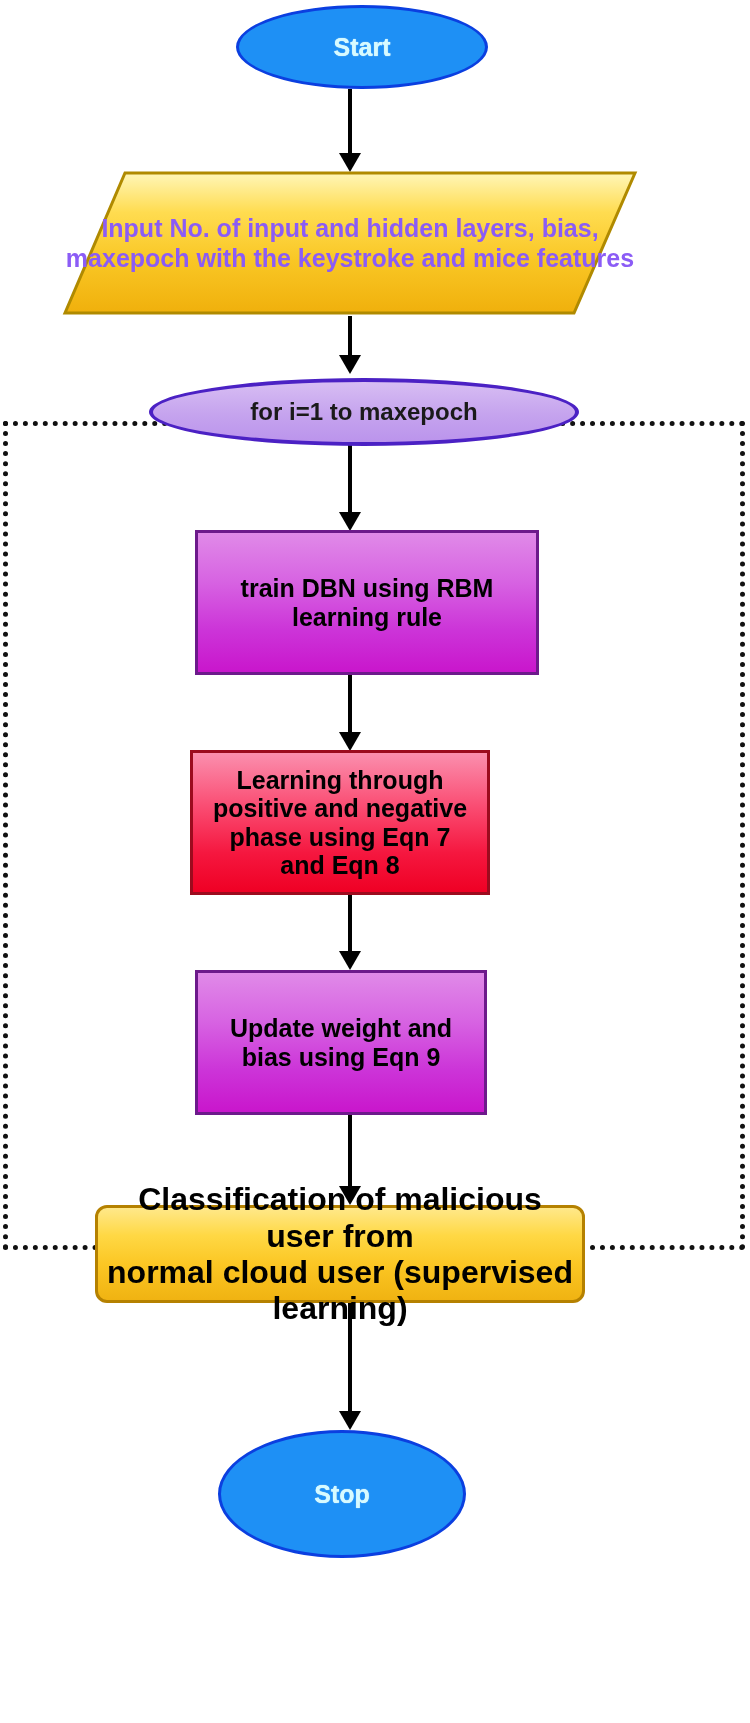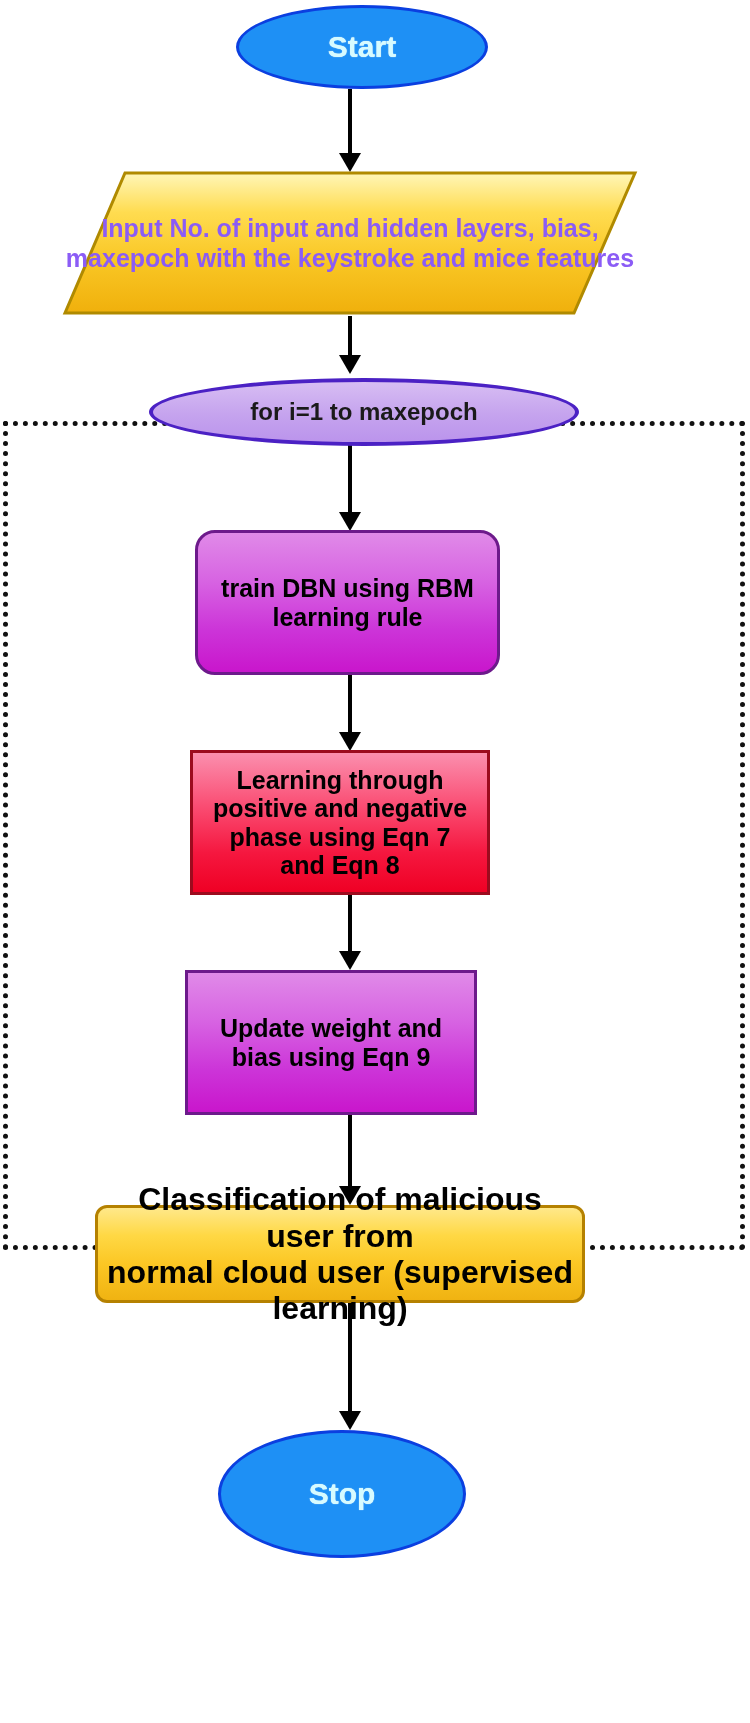--- a/index.html
+++ b/index.html
@@ -29,21 +29,21 @@
   }
   .node .lbl{display:block;width:100%;white-space:pre-line;}
 
   
   .terminator{
     border-radius:50%;
     background:#1e90f5;
     border:3px solid #0b3fe0;
     color:#d6fbff;
     font-weight:bold;
-    font-size:30px;
+    font-size:25px;
     text-shadow:0 0 1px #ffffff;
   }
 
   
   .io-wrap{position:absolute;z-index:3;}
   .io-shape{
     position:absolute;left:0;top:0;width:100%;height:100%;
   }
   .io-text{
     position:absolute;left:0;top:0;width:100%;height:100%;
@@ -141,21 +141,21 @@
 
   <div class="node loop-node" style="left:149px;top:378px;width:430px;height:68px;">
     <span class="lbl">for i=1 to maxepoch</span>
   </div>
 
   <div class="conn" style="left:338px;top:441px;width:24px;height:90px;">
     <div class="stem" style="height:71px;"></div>
     <div class="head"></div>
   </div>
 
-  <div class="node proc" style="left:195px;top:530px;width:305px;height:145px;border-radius:20px;">
+  <div class="node proc" style="left:195px;top:530px;width:344px;height:145px;">
     <span class="lbl">train DBN using RBM
 learning rule</span>
   </div>
 
   <div class="conn" style="left:338px;top:675px;width:24px;height:76px;">
     <div class="stem" style="height:57px;"></div>
     <div class="head"></div>
   </div>
 
   <div class="node proc-red" style="left:190px;top:750px;width:300px;height:145px;">
@@ -163,21 +163,21 @@
 positive and negative
 phase using Eqn 7
 and Eqn 8</span>
   </div>
 
   <div class="conn" style="left:338px;top:895px;width:24px;height:75px;">
     <div class="stem" style="height:56px;"></div>
     <div class="head"></div>
   </div>
 
-  <div class="node proc" style="left:185px;top:970px;width:292px;height:145px;">
+  <div class="node proc" style="left:195px;top:970px;width:292px;height:145px;">
     <span class="lbl">Update weight and
 bias using Eqn 9</span>
   </div>
 
   <div class="conn" style="left:338px;top:1115px;width:24px;height:90px;">
     <div class="stem" style="height:71px;"></div>
     <div class="head"></div>
   </div>
 
   <div class="node proc-gold" style="left:95px;top:1205px;width:490px;height:98px;">

